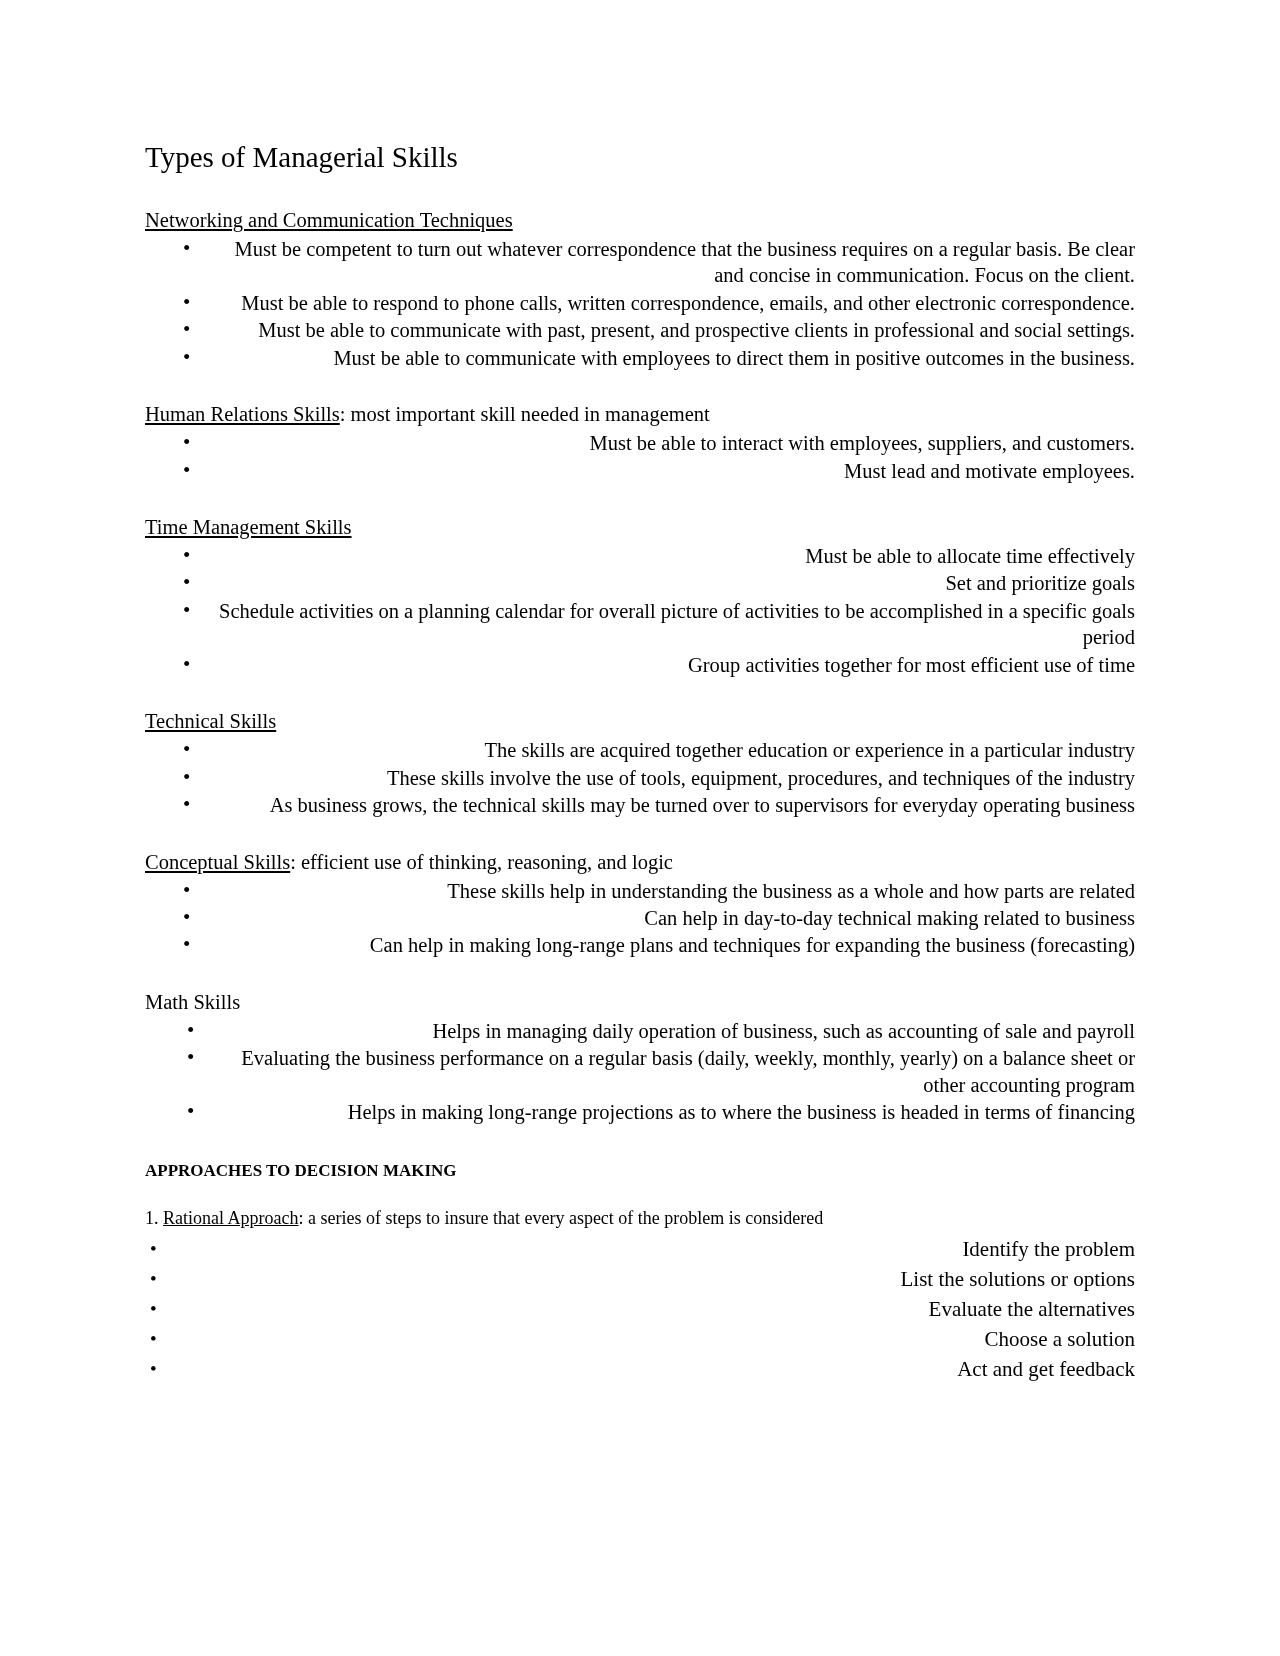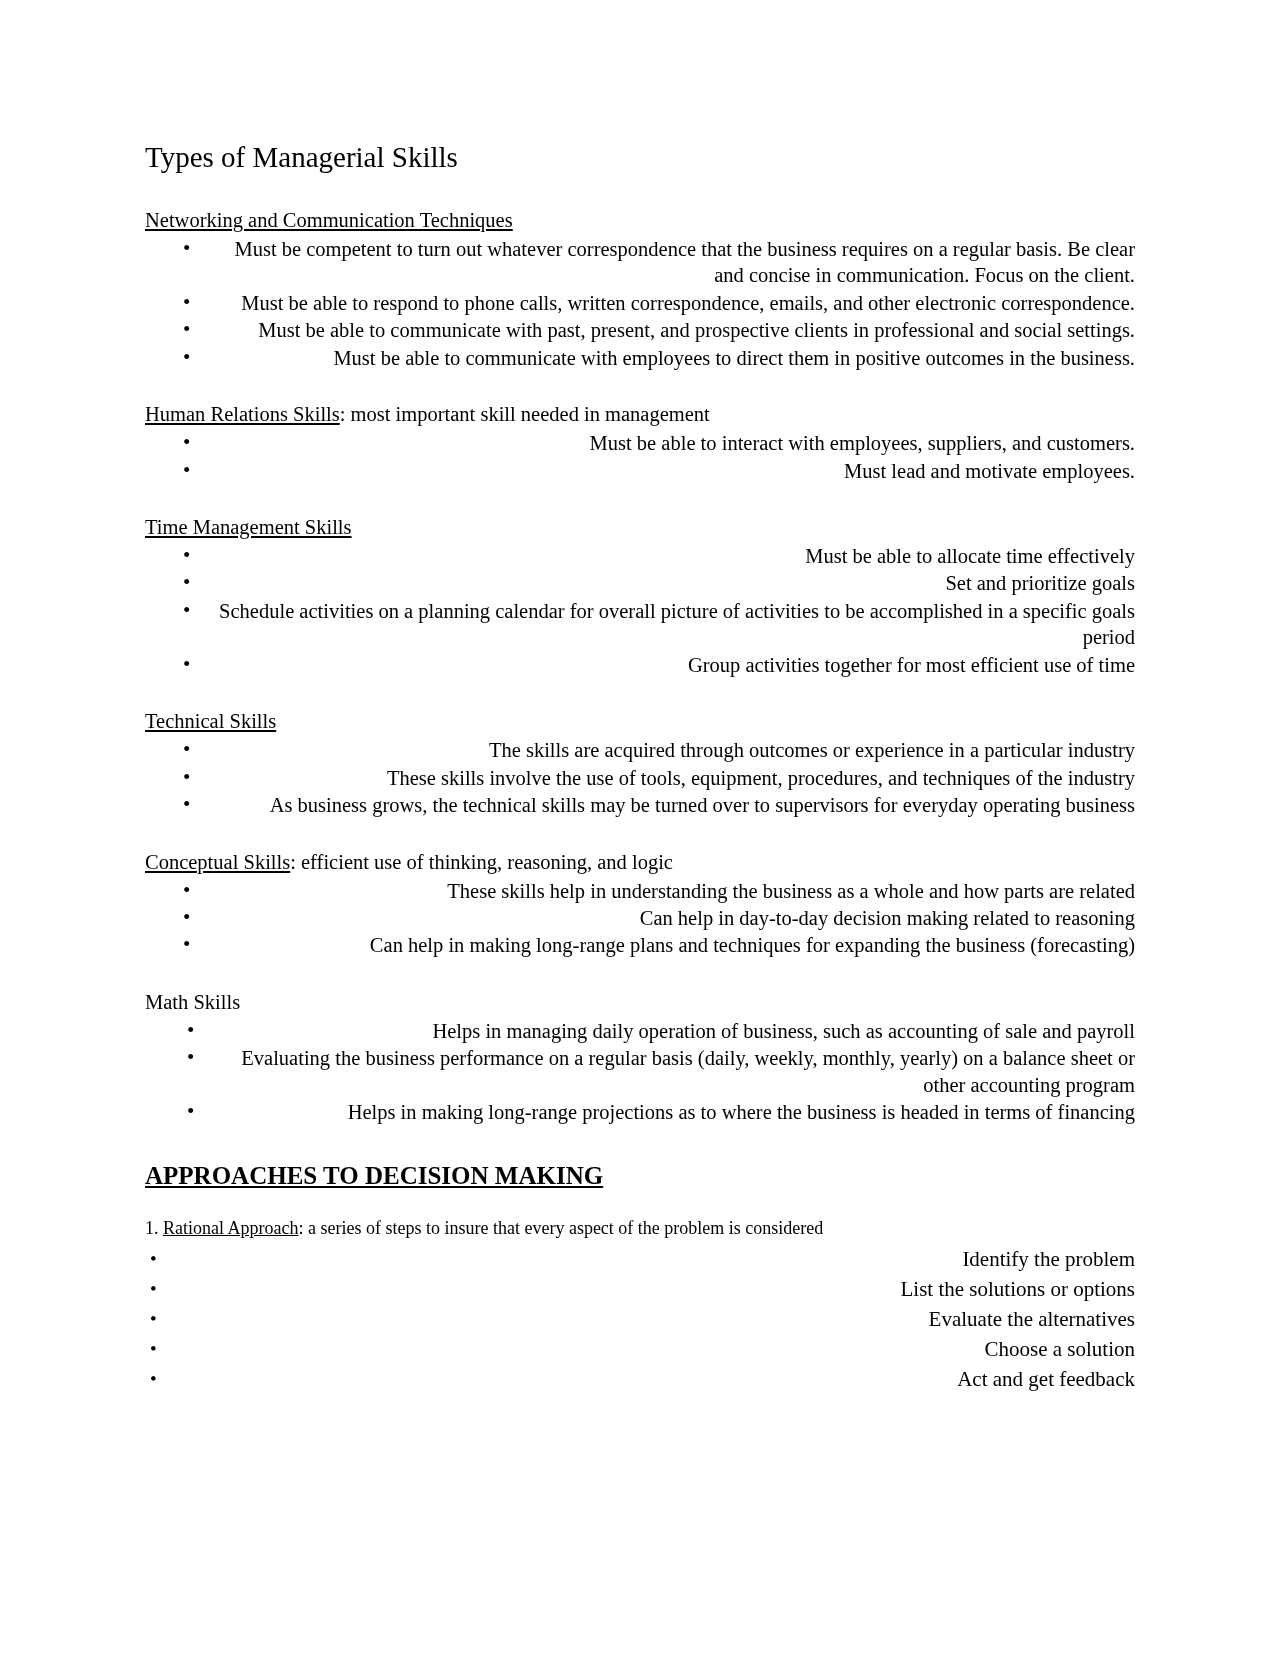--- a/index.html
+++ b/index.html
@@ -59,23 +59,22 @@
     font-size: 21px;
   }
   
   ul.bullets.indent-alt > li {
     padding-left: 78px;
   }
   ul.bullets.indent-alt > li::before {
     left: 42px;
   }
   .big-heading {
-    font-size: 25px;
+    font-size: 17px;
     line-height: 1.25;
-    text-decoration: underline;
     margin: 34px 0 26px 0;
   }
   .numbered-line {
     font-size: 18px;
     line-height: 1.3;
     margin: 0 0 6px 0;
   }
   .numbered-line .underlined {
     text-decoration: underline;
   }
@@ -129,33 +128,33 @@
       <li>Schedule activities on a planning calendar for overall picture of activities to be accomplished in a specific goals period</li>
       <li>Group activities together for most efficient use of time</li>
     </ul>
   </div>
 
   <div class="spacer-sm"></div>
 
   <div class="section">
     <div class="section-heading"><span class="underlined">Technical Skills</span><span></span></div>
     <ul class="bullets">
-      <li>The skills are acquired through outcomes or experience in a particular industry</li>
+      <li>The skills are acquired together education or experience in a particular industry</li>
       <li>These skills involve the use of tools, equipment, procedures, and techniques of the industry</li>
       <li>As business grows, the technical skills may be turned over to supervisors for everyday operating business</li>
     </ul>
   </div>
 
   <div class="spacer-sm"></div>
 
   <div class="section">
     <div class="section-heading"><span class="underlined">Conceptual Skills</span><span>: efficient use of thinking, reasoning, and logic</span></div>
     <ul class="bullets">
       <li>These skills help in understanding the business as a whole and how parts are related</li>
-      <li>Can help in day-to-day decision making related to reasoning</li>
+      <li>Can help in day-to-day technical making related to business</li>
       <li>Can help in making long-range plans and techniques for expanding the business (forecasting)</li>
     </ul>
   </div>
 
   <div class="spacer-sm"></div>
 
   <div class="section">
     <div class="section-heading"><span class="underlined"></span><span>Math Skills</span></div>
     <ul class="bullets indent-alt">
       <li>Helps in managing daily operation of business, such as accounting of sale and payroll</li>

